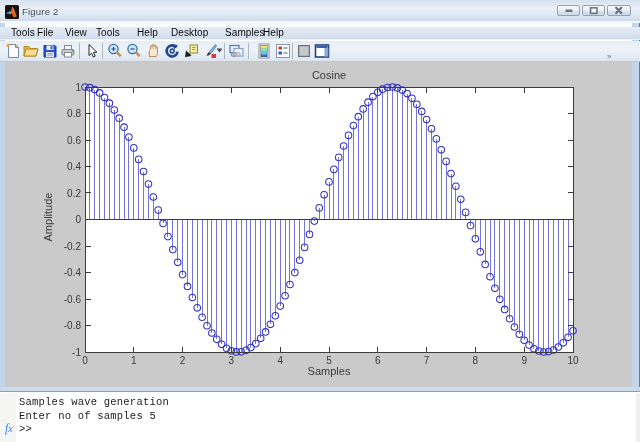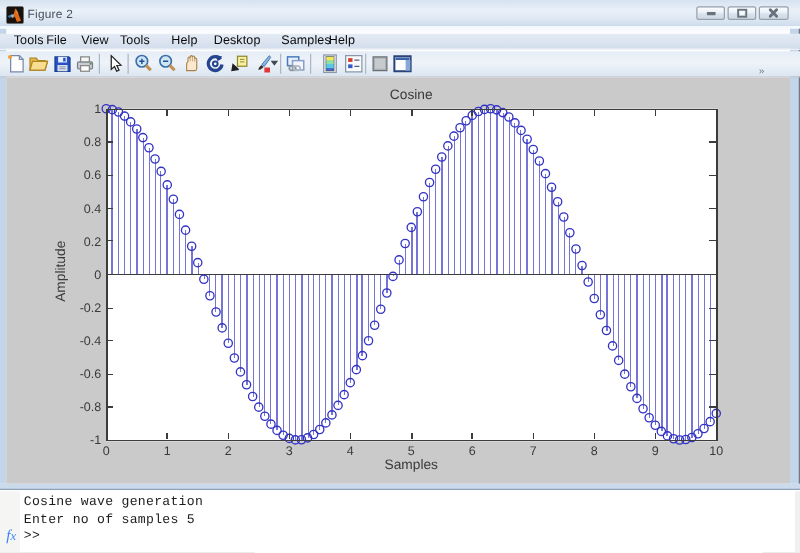--- a/index.html
+++ b/index.html
@@ -157,21 +157,21 @@
 <div class="sep" style="left:102px"></div>
 <div class="sep" style="left:224px"></div>
 <div class="sep" style="left:248px"></div>
 <div class="sep" style="left:292px"></div>
 <div class="abs" style="left:607px;top:52px;font-size:8px;color:#6a7480">»</div>
 <div class="abs" id="figarea"></div>
 <div class="abs" id="botstrip"></div>
 <div class="abs" id="cmdwin"></div>
 <div class="abs" id="gutter"></div>
 <div class="abs" id="sbar"></div>
-<div class="cmdline" style="top:396px">Cosine wave generation</div>
+<div class="cmdline" style="top:396px">Samples wave generation</div>
 <div class="cmdline" style="top:409.5px">Enter no of samples 5</div>
 <div class="cmdline" style="top:422.5px">&gt;&gt;</div>
 <div class="abs" style="left:5px;top:421px;font-family:'Liberation Serif',serif;font-style:italic;font-size:12px;color:#3b82f6">f<span style="font-size:10px">x</span></div>
 <svg width="640" height="442" style="position:absolute;left:0;top:0">
 <g font-family="'Liberation Sans',sans-serif" font-size="10px" fill="#3a3a3a">
 <rect x="85" y="87" width="489" height="266" fill="#ffffff" stroke="none"></rect>
 <path d="M85.5 219.5V87.0M89.5 219.5V87.7M94.5 219.5V89.6M99.5 219.5V92.9M104.5 219.5V97.5M109.5 219.5V103.2M114.5 219.5V110.1M119.5 219.5V118.2M124.5 219.5V127.2M128.5 219.5V137.1M133.5 219.5V147.9M138.5 219.5V159.4M143.5 219.5V171.5M148.5 219.5V184.1M153.5 219.5V197.0M158.5 219.5V210.1M163.5 219.5V223.4M167.5 219.5V236.6M172.5 219.5V249.6M177.5 219.5V262.3M182.5 219.5V274.6M187.5 219.5V286.4M192.5 219.5V297.5M197.5 219.5V307.8M202.5 219.5V317.2M207.5 219.5V325.7M211.5 219.5V333.0M216.5 219.5V339.3M221.5 219.5V344.3M226.5 219.5V348.2M231.5 219.5V350.7M236.5 219.5V351.9M241.5 219.5V351.8M246.5 219.5V350.3M250.5 219.5V347.6M255.5 219.5V343.6M260.5 219.5V338.3M265.5 219.5V331.9M270.5 219.5V324.3M275.5 219.5V315.7M280.5 219.5V306.1M285.5 219.5V295.7M289.5 219.5V284.5M294.5 219.5V272.6M299.5 219.5V260.2M304.5 219.5V247.4M309.5 219.5V234.4M314.5 219.5V221.1M319.5 219.5V207.9M324.5 219.5V194.8M329.5 219.5V181.9M333.5 219.5V169.4M338.5 219.5V157.4M343.5 219.5V146.0M348.5 219.5V135.4M353.5 219.5V125.6M358.5 219.5V116.7M363.5 219.5V108.9M368.5 219.5V102.2M372.5 219.5V96.6M377.5 219.5V92.3M382.5 219.5V89.2M387.5 219.5V87.5M392.5 219.5V87.0M397.5 219.5V87.9M402.5 219.5V90.1M407.5 219.5V93.6M411.5 219.5V98.3M416.5 219.5V104.3M421.5 219.5V111.4M426.5 219.5V119.6M431.5 219.5V128.8M436.5 219.5V138.9M441.5 219.5V149.8M446.5 219.5V161.4M451.5 219.5V173.6M455.5 219.5V186.2M460.5 219.5V199.2M465.5 219.5V212.4M470.5 219.5V225.6M475.5 219.5V238.8M480.5 219.5V251.8M485.5 219.5V264.4M490.5 219.5V276.7M494.5 219.5V288.3M499.5 219.5V299.3M504.5 219.5V309.4M509.5 219.5V318.7M514.5 219.5V327.0M519.5 219.5V334.2M524.5 219.5V340.2M529.5 219.5V345.1M533.5 219.5V348.7M538.5 219.5V351.0M543.5 219.5V352.0M548.5 219.5V351.6M553.5 219.5V350.0M558.5 219.5V347.0M563.5 219.5V342.8M568.5 219.5V337.3M573.5 219.5V330.7" stroke="#5252ce" stroke-width="1" fill="none" opacity="0.8" shape-rendering="crispEdges"></path>
 <path d="M85 219.5H574" stroke="#3c3c3c" stroke-width="1" shape-rendering="crispEdges"></path>
 <g stroke="#3232c4" stroke-width="1.05" fill="none">
         <circle cx="85.00" cy="87.0" r="3.3"></circle>

